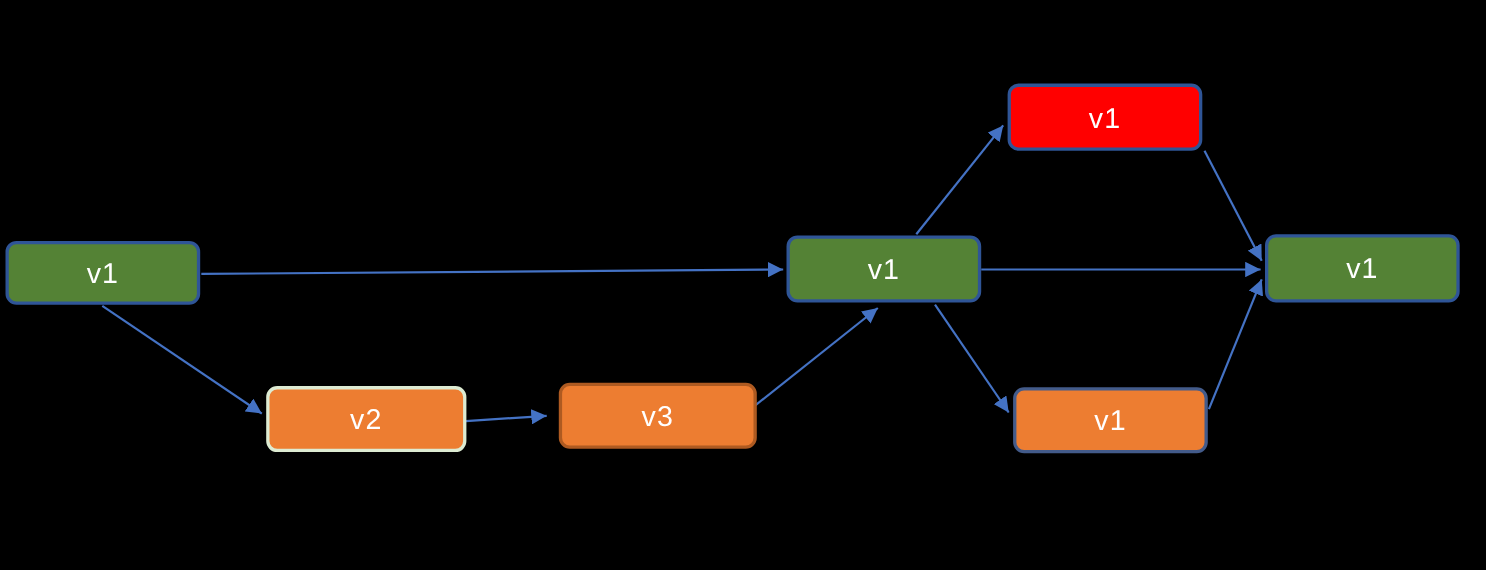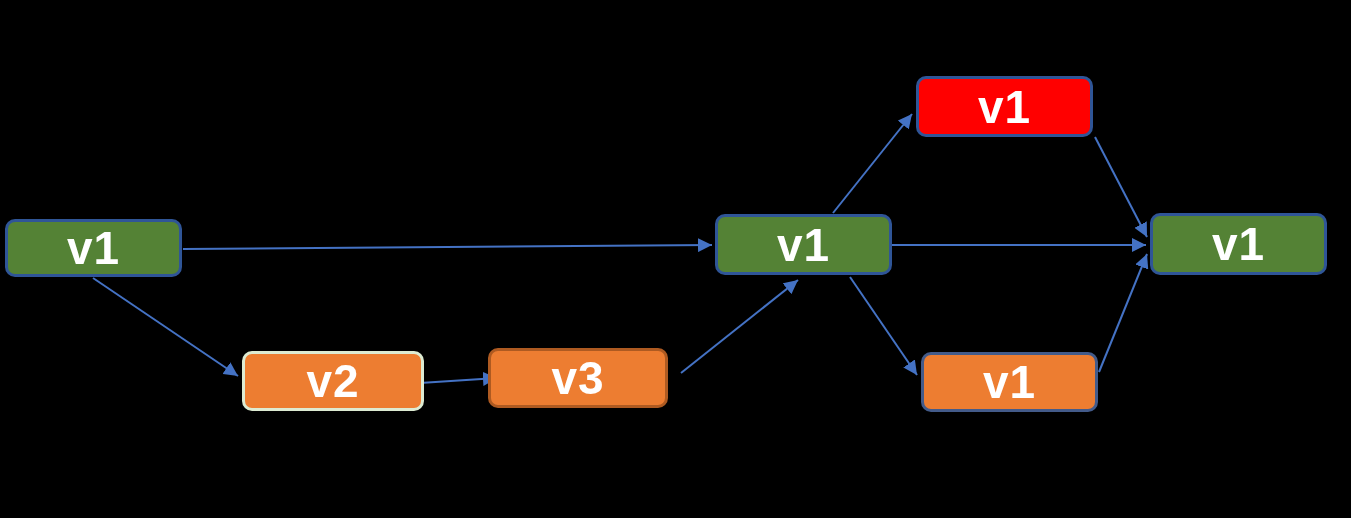--- a/index.html
+++ b/index.html
@@ -26,25 +26,24 @@
     box-sizing: border-box;
     border-radius: 10px;
     border: 3px solid transparent;
     display: flex;
     align-items: center;
     justify-content: center;
     cursor: default;
   }
   .node-label {
     color: #ffffff;
-    font-size: 46px;
+    font-size: 26px;
     line-height: 1;
     letter-spacing: 1px;
     user-select: none;
-    font-weight: bold;
   }
 </style>
 </head>
 <body>
 
 <div class="canvas" id="canvas" style="width: 1351px; height: 518px; background: rgb(0, 0, 0);">
   <svg class="edge-layer" id="edge-layer" xmlns="http://www.w3.org/2000/svg" width="1351" height="518">
     <defs>
       <marker id="arrowhead" viewBox="0 0 10 10" refX="10" refY="5" markerWidth="7" markerHeight="7" orient="auto-start-reverse">
         <path id="arrowhead-path" d="M 0 0 L 10 5 L 0 10 Z" fill="#4472C4"></path>
@@ -62,21 +61,21 @@
         <line x1="1099" y1="372" x2="1147" y2="254" stroke="#4472C4" stroke-width="2" marker-end="url(#arrowhead)"></line>
       </g>
   </svg>
   <div id="node-layer">
       <div class="node" style="left: 5px; top: 219px; width: 177px; height: 58px; background: rgb(84, 130, 53); border-color: rgb(47, 85, 151);">
         <span class="node-label">v1</span>
       </div>
       <div class="node" style="left: 242px; top: 351px; width: 182px; height: 60px; background: rgb(237, 125, 49); border-color: rgb(221, 235, 210);">
         <span class="node-label">v2</span>
       </div>
-      <div class="node" style="left: 488px; top: 348px; width: 180px; height: 60px; background: rgb(237, 125, 49); border-color: rgb(174, 90, 33);">
+      <div class="node" style="left: 508px; top: 348px; width: 180px; height: 60px; background: rgb(237, 125, 49); border-color: rgb(174, 90, 33);">
         <span class="node-label">v3</span>
       </div>
       <div class="node" style="left: 715px; top: 214px; width: 177px; height: 61px; background: rgb(84, 130, 53); border-color: rgb(47, 85, 151);">
         <span class="node-label">v1</span>
       </div>
       <div class="node" style="left: 916px; top: 76px; width: 177px; height: 61px; background: rgb(255, 0, 0); border-color: rgb(47, 85, 151);">
         <span class="node-label">v1</span>
       </div>
       <div class="node" style="left: 921px; top: 352px; width: 177px; height: 60px; background: rgb(237, 125, 49); border-color: rgb(67, 91, 138);">
         <span class="node-label">v1</span>

